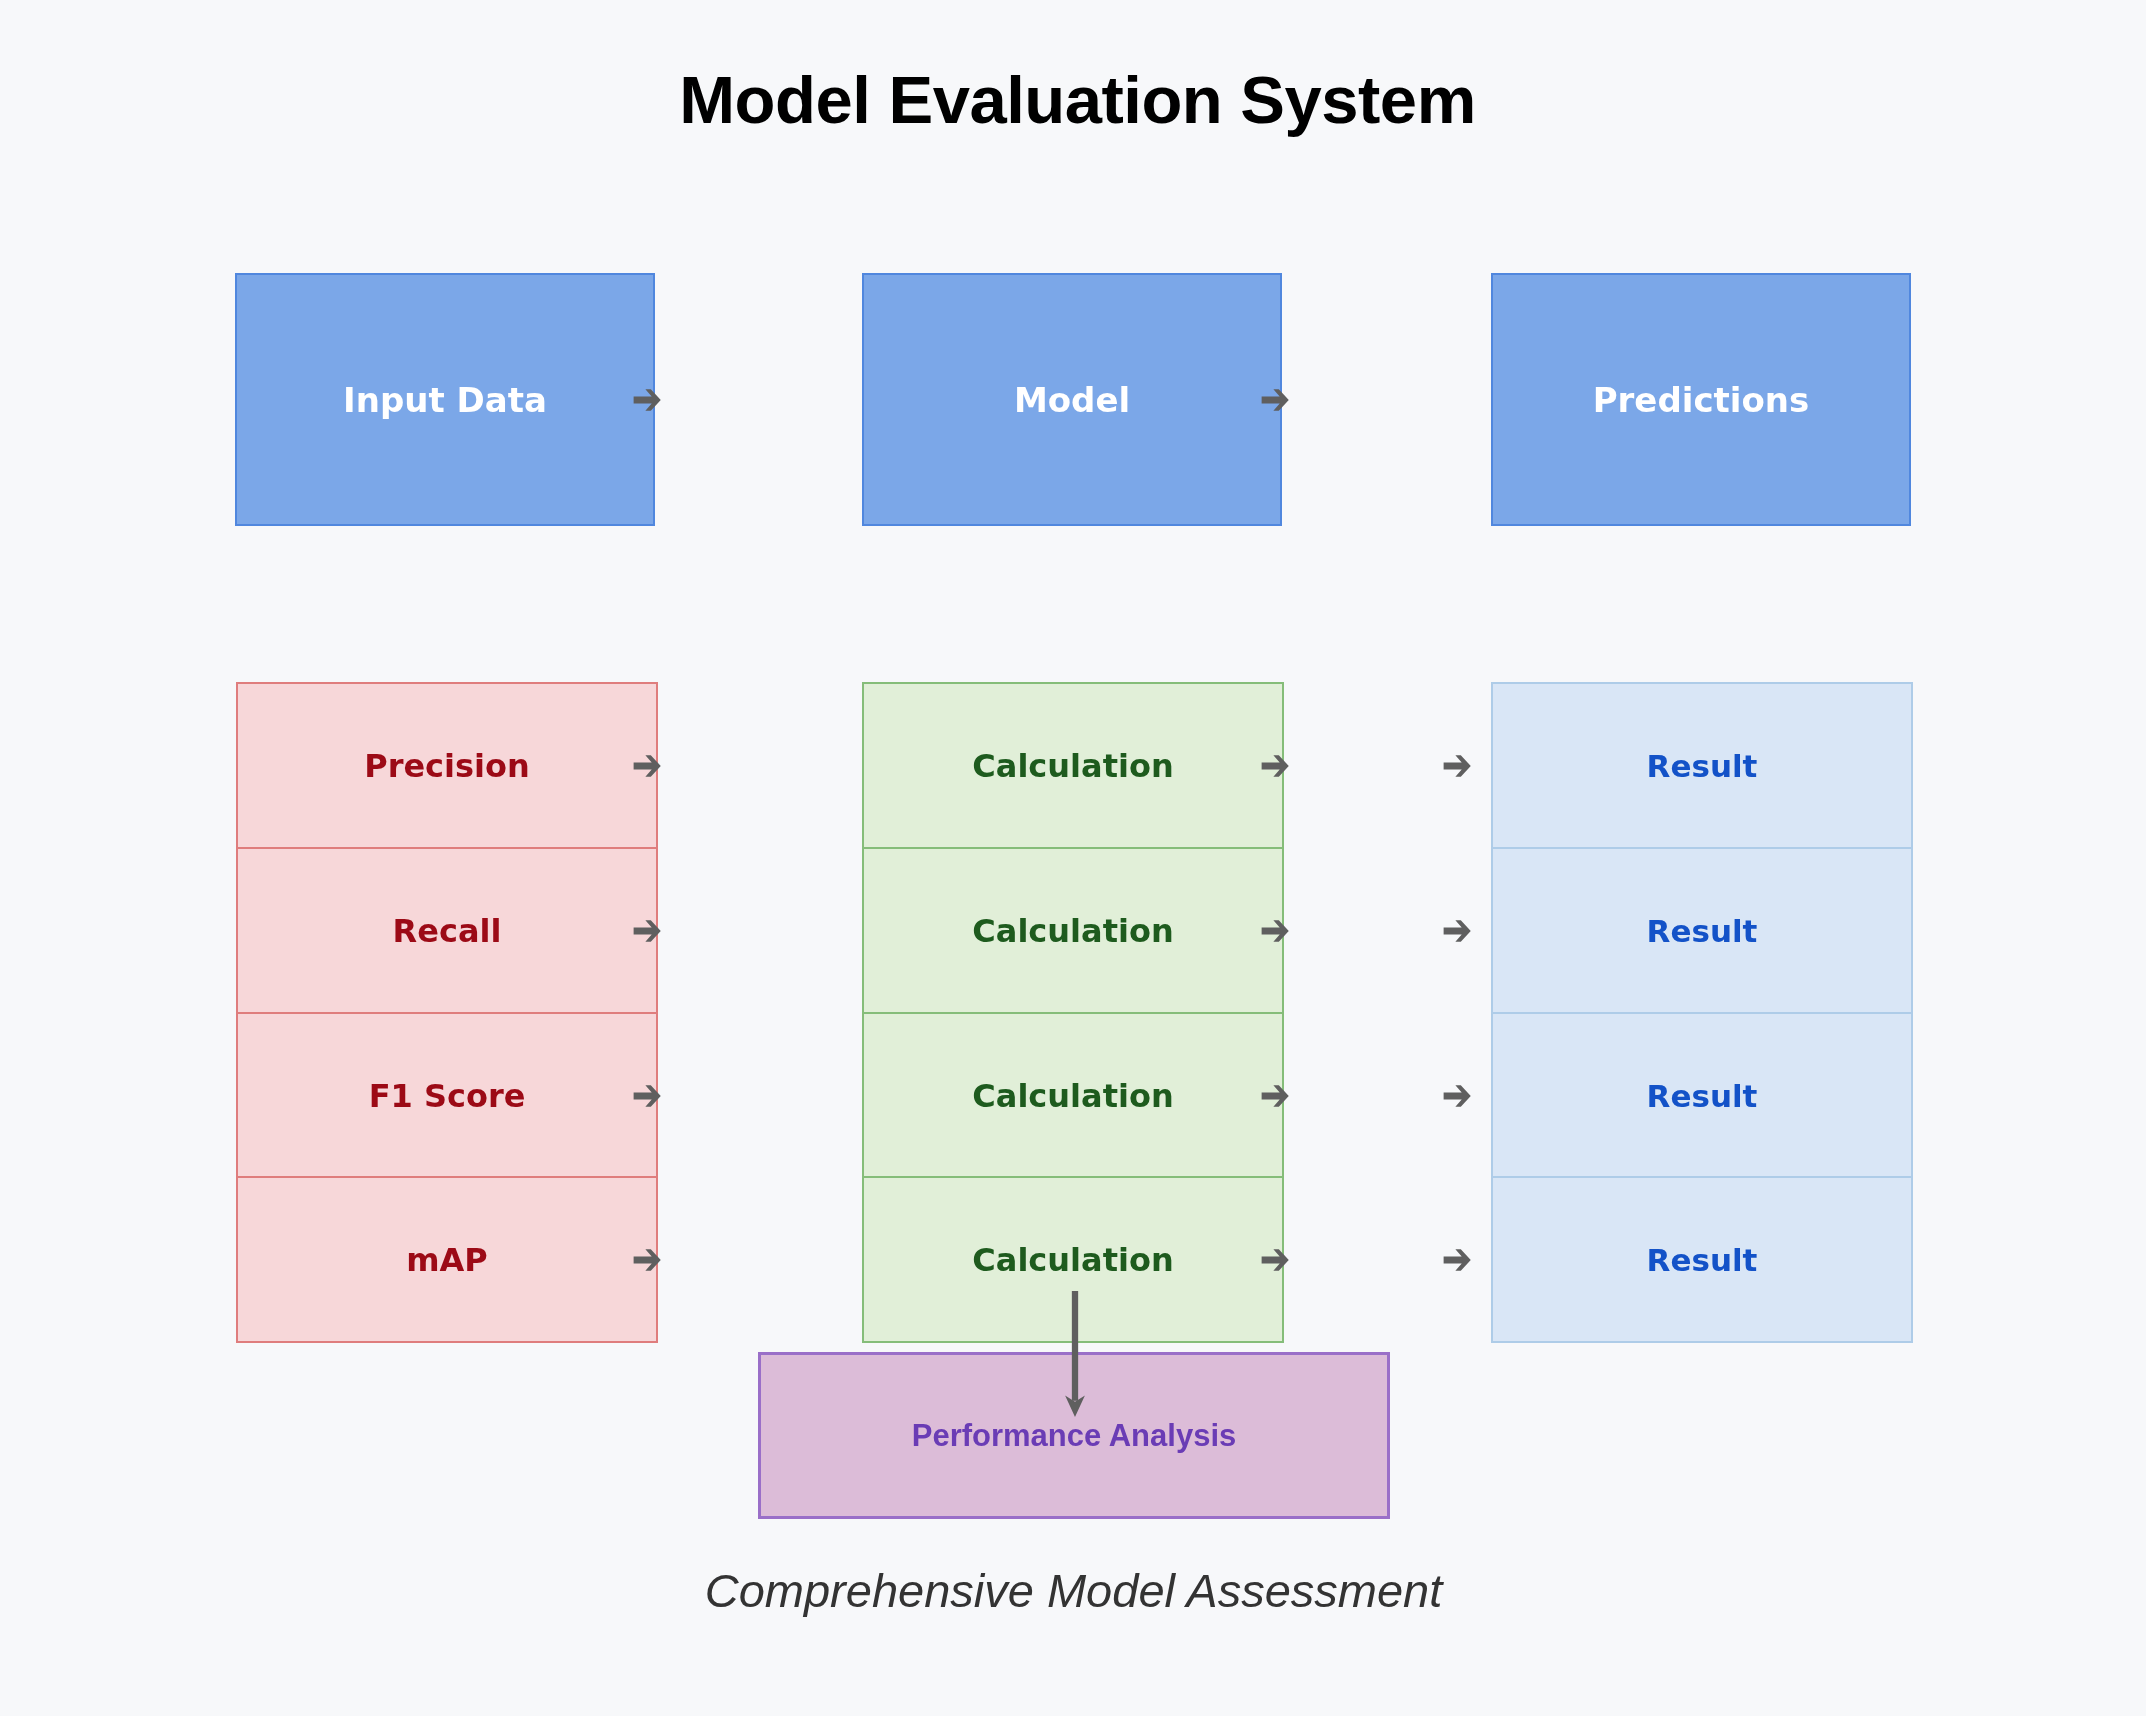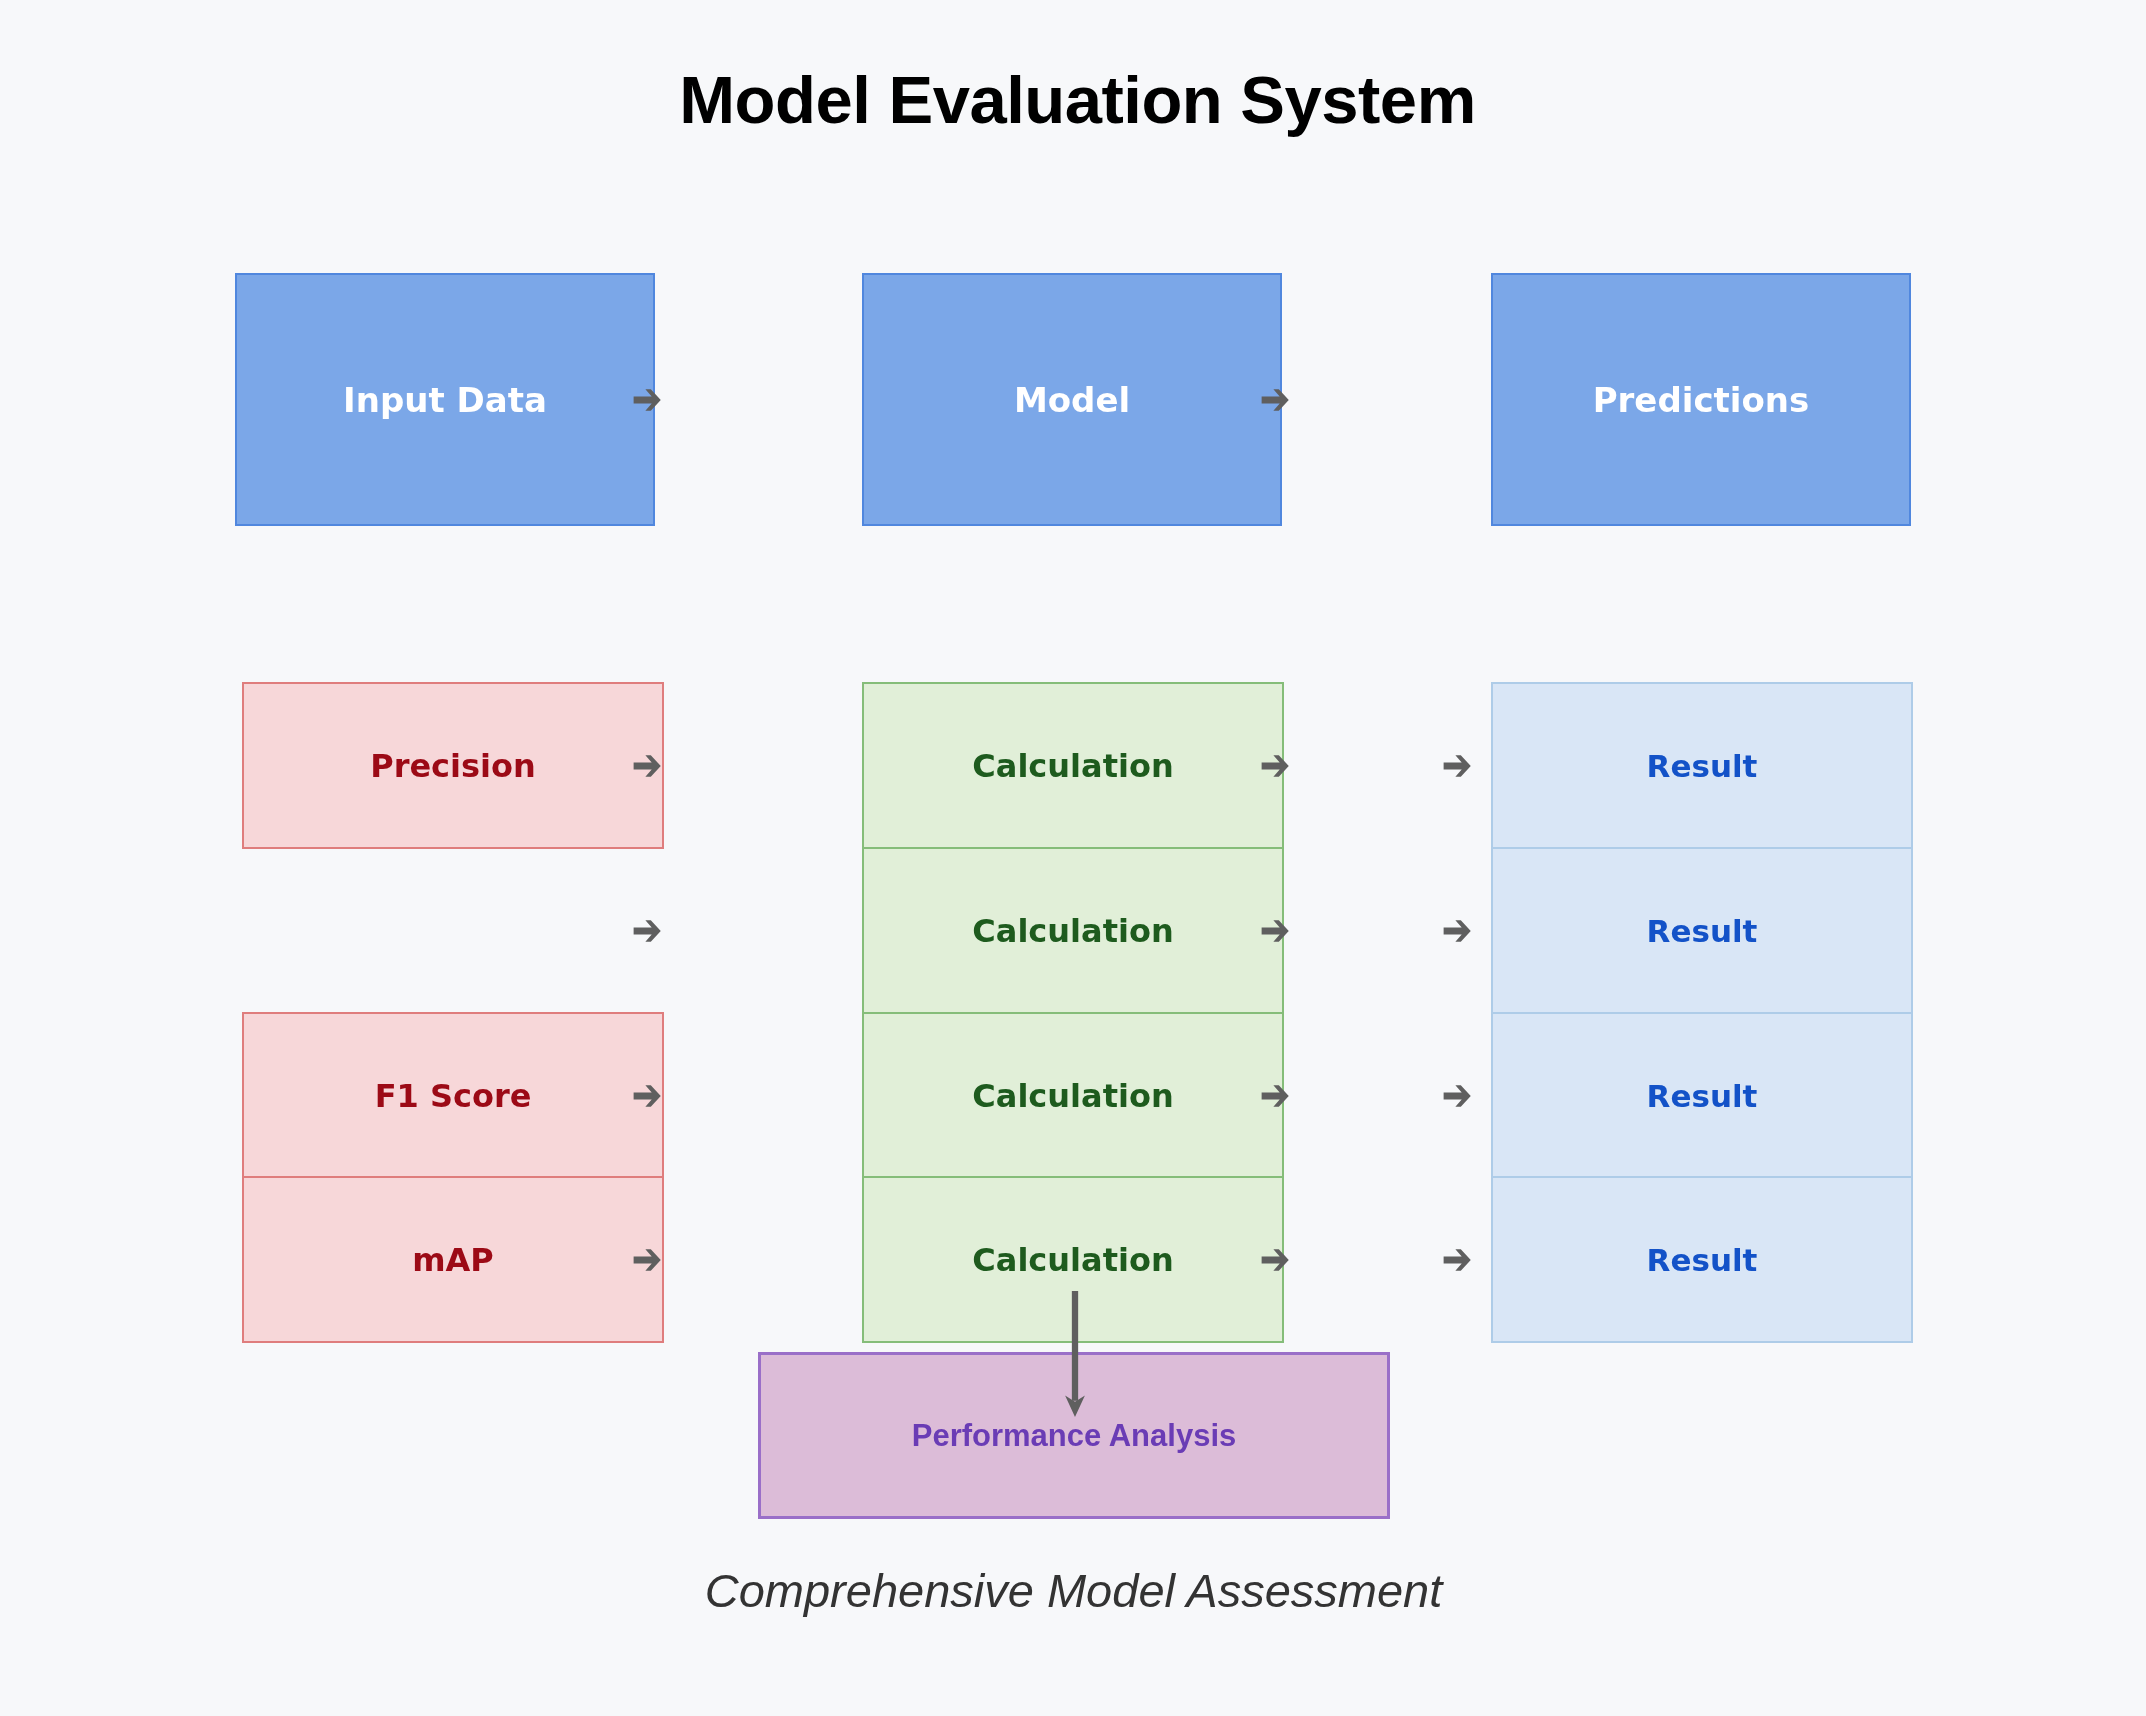--- a/index.html
+++ b/index.html
@@ -59,21 +59,21 @@
     font-family: "DejaVu Sans", sans-serif;
   }
   .stage-1 { left: 235px; }
   .stage-2 { left: 862px; }
   .stage-3 { left: 1491px; }
 
   
   .metric-box {
     width: 422px;
     height: 167px;
-    left: 242px;
+    left: 236px;
     background: #F7D7D9;
     border: 2.7px solid #DF7D7D;
     color: #9C0A16;
     font-size: 32px;
     font-weight: bold;
     font-family: "DejaVu Sans", sans-serif;
   }
 
   
   .calc-box {
@@ -202,20 +202,23 @@
     <svg viewBox="0 0 42 42">
         <path d="M4 17 h20 l-7 -8 l6 0 l11 12 l-11 12 l-6 0 l7 -8 h-20 z" fill="#5F5F5F"></path>
       </svg>
   </div>
   <div class="arrow-head" style="left:1440px; top:747px;">
     <svg viewBox="0 0 42 42">
         <path d="M4 17 h20 l-7 -8 l6 0 l11 12 l-11 12 l-6 0 l7 -8 h-20 z" fill="#5F5F5F"></path>
       </svg>
   </div>
 
+  <div class="box metric-box row-1">
+    <span>Recall</span>
+  </div>
   <div class="box calc-box row-1">
     <span>Calculation</span>
   </div>
   <div class="box result-box row-1">
     <span>Result</span>
   </div>
   <div class="arrow-head" style="left:630px; top:912px;">
     <svg viewBox="0 0 42 42">
         <path d="M4 17 h20 l-7 -8 l6 0 l11 12 l-11 12 l-6 0 l7 -8 h-20 z" fill="#5F5F5F"></path>
       </svg>

